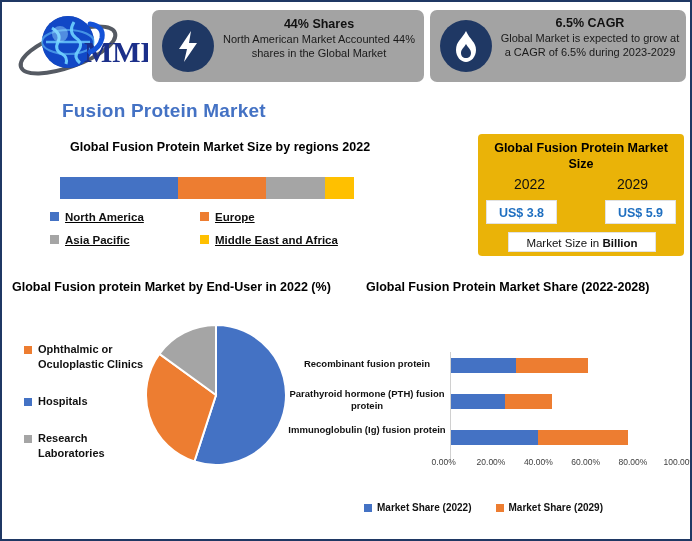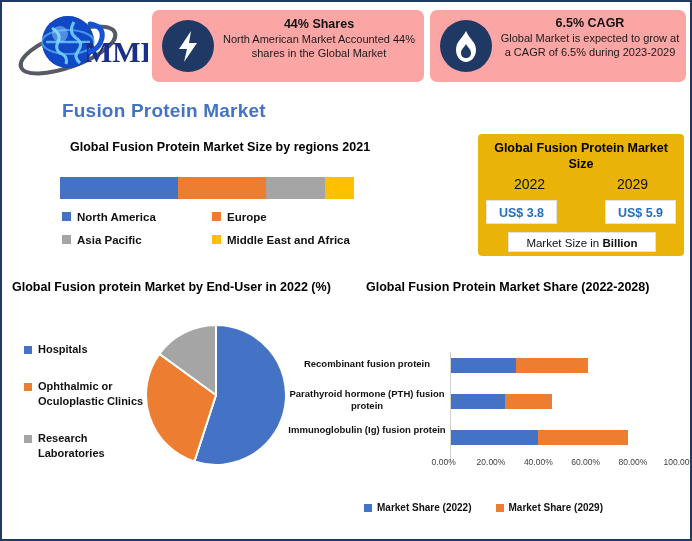--- a/index.html
+++ b/index.html
@@ -30,21 +30,21 @@
     position: absolute;
     left: 14px; top: 8px;
     width: 132px; height: 70px;
   }
   .logo-wrap svg { display: block; }
 
   .stat-card {
     position: absolute;
     top: 8px;
     height: 72px;
-    background: #fca5a5;
+    background: #a3a3a3;
     border-radius: 7px;
     box-sizing: border-box;
   }
   .stat-card.card-1 { left: 150px; width: 272px; }
   .stat-card.card-2 { left: 428px; width: 256px; }
 
   .stat-icon {
     position: absolute;
     left: 10px; top: 10px;
     width: 52px; height: 52px;
@@ -93,24 +93,25 @@
   .region-bar {
     position: absolute;
     left: 58px; top: 175px;
     width: 294px; height: 22px;
     display: flex;
   }
   .region-seg { height: 100%; }
 
   .region-legend {
     position: absolute;
-    left: 60px; top: 203px;
+    left: 48px; top: 203px;
     width: 300px;
     display: flex;
     flex-wrap: wrap;
+    text-decoration: underline;
   }
   .legend-item {
     width: 50%;
     display: flex;
     align-items: center;
     height: 23px;
     font-size: 11.5px;
     font-weight: bold;
     color: #111111;
   }
@@ -323,21 +324,21 @@
       </div>
       <div class="stat-text">
         <div class="stat-title">6.5% CAGR</div>
         <div class="stat-desc">Global Market is expected to grow at a CAGR of 6.5% during 2023-2029</div>
       </div>
     </div>
   </div>
 
   <div class="main-title">Fusion Protein Market</div>
 
-  <div class="region-subtitle">Global Fusion Protein Market Size by regions 2021</div>
+  <div class="region-subtitle">Global Fusion Protein Market Size by regions 2022</div>
 
   <div class="region-bar">
     <div class="region-seg" style="width: 40%; background: rgb(68, 114, 196);"></div>
     <div class="region-seg" style="width: 30%; background: rgb(237, 125, 49);"></div>
     <div class="region-seg" style="width: 20%; background: rgb(165, 165, 165);"></div>
     <div class="region-seg" style="width: 10%; background: rgb(255, 192, 0);"></div>
   </div>
 
   <div class="region-legend">
     <div class="legend-item">
@@ -368,26 +369,26 @@
       <div class="size-value-box">US$ 3.8</div>
       <div class="size-value-box">US$ 5.9</div>
     </div>
     <div class="size-footer"><span>Market Size in </span><b>Billion</b></div>
   </div>
 
   <div class="chart-title pie-title">Global Fusion protein Market by End-User in 2022 (%)</div>
 
   <div class="pie-legend">
     <div class="pl-item">
+      <span class="pl-swatch" style="background: rgb(237, 125, 49);"></span>
+      <span>Ophthalmic or Oculoplastic Clinics</span>
+    </div>
+    <div class="pl-item">
       <span class="pl-swatch" style="background: rgb(68, 114, 196);"></span>
       <span>Hospitals</span>
-    </div>
-    <div class="pl-item">
-      <span class="pl-swatch" style="background: rgb(237, 125, 49);"></span>
-      <span>Ophthalmic or Oculoplastic Clinics</span>
     </div>
     <div class="pl-item">
       <span class="pl-swatch" style="background: rgb(165, 165, 165);"></span>
       <span>Research Laboratories</span>
     </div>
   </div>
 
   <div class="pie-wrap">
     <svg width="142" height="142" viewBox="0 0 142 142" id="pie-svg">
         <path d="M 71 71 L 71 1 A 70 70 0 1 1 49.368810393753655 137.57395614066075 Z" fill="#4472C4" stroke="#ffffff" stroke-width="2"></path>

